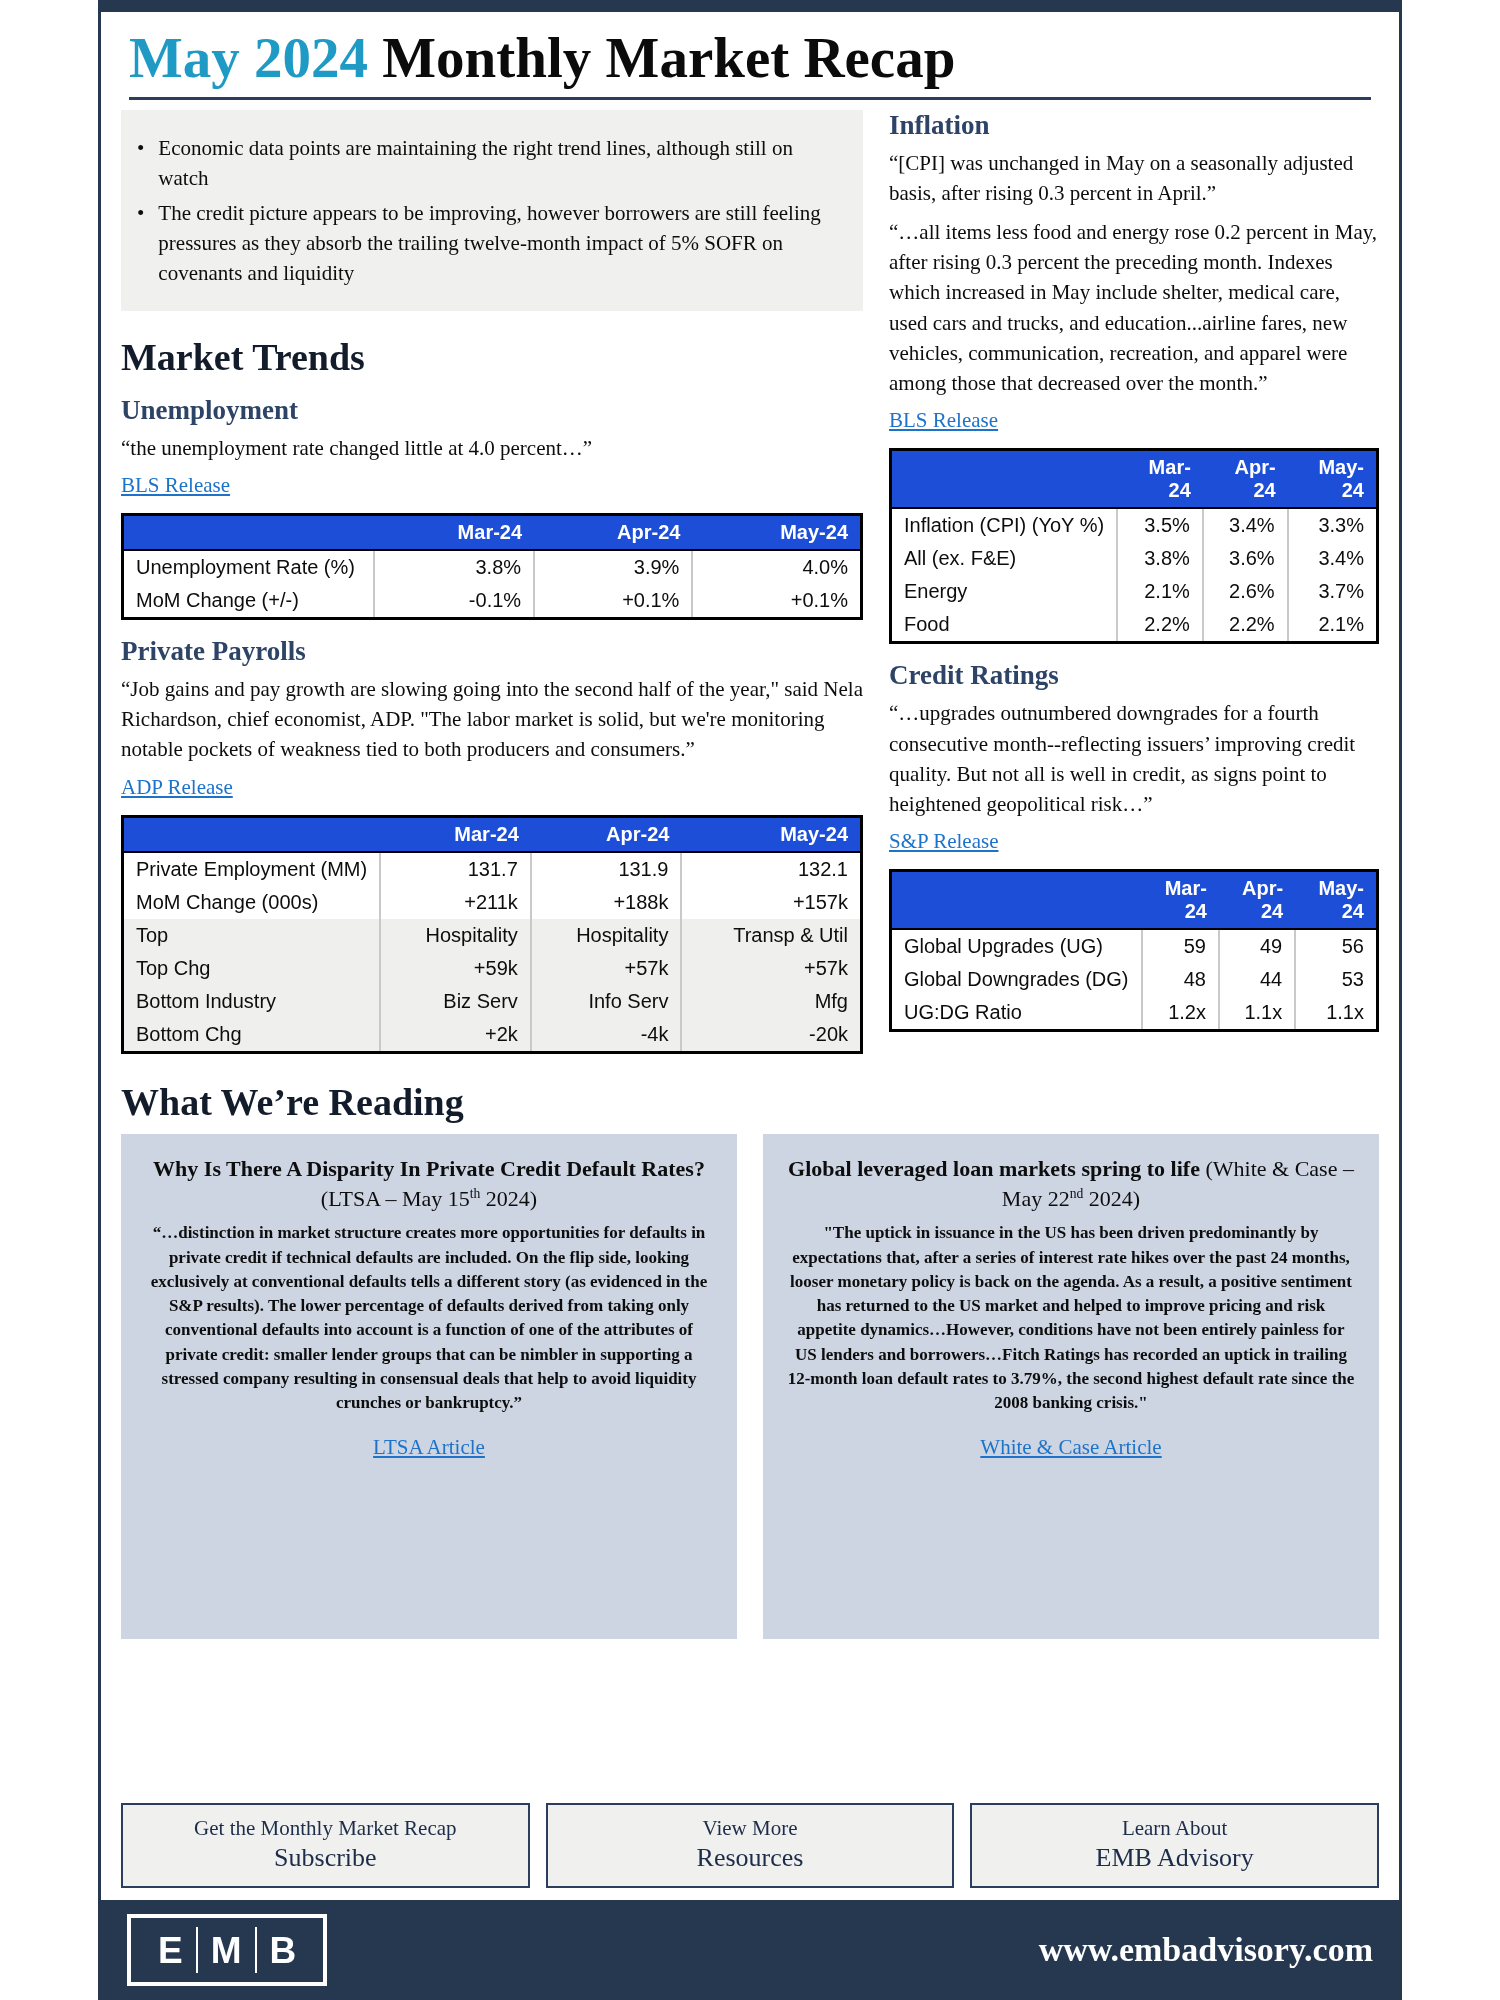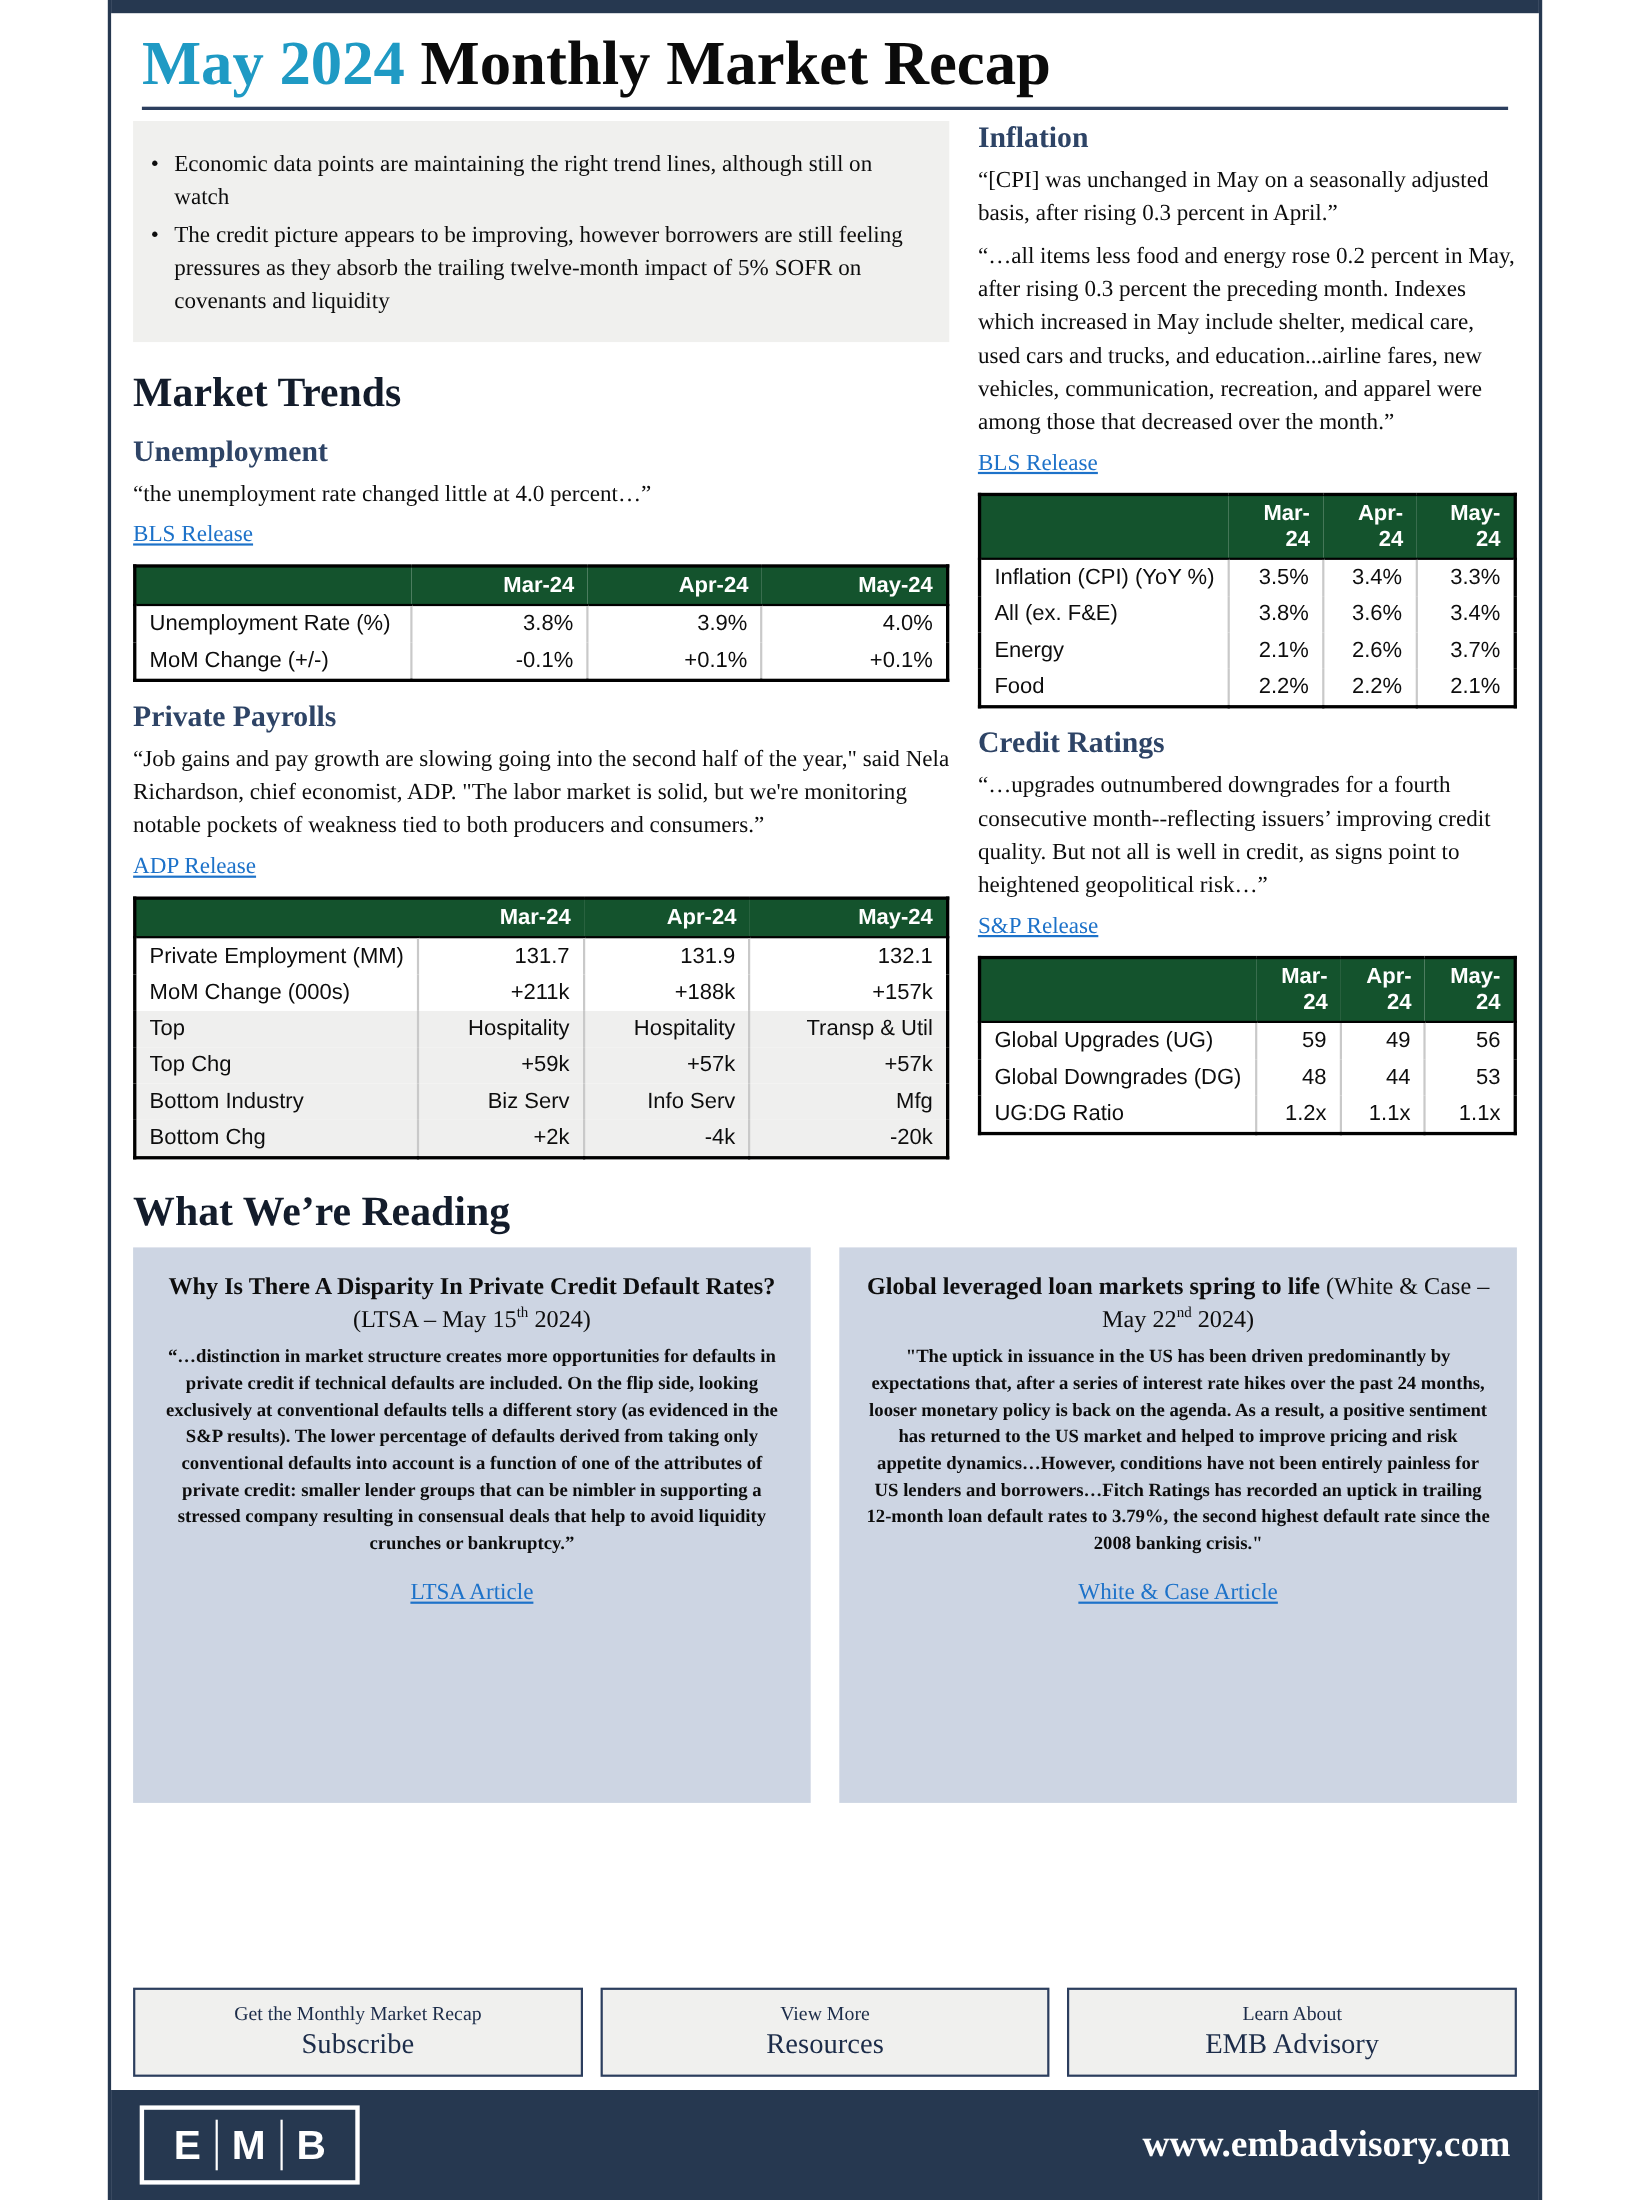--- a/index.html
+++ b/index.html
@@ -26,42 +26,42 @@
   .bullet-box .b { flex:0 0 auto; }
 
   h2 { font-size:38px; font-weight:bold; color:#131c2b; margin:24px 0 4px; }
   h3 { font-size:27px; font-weight:bold; color:#2e4466; margin:16px 0 7px; }
   .quote { font-size:21px; line-height:1.44; margin:4px 0 9px; }
   .link { display:inline-block; font-size:21px; color:#1d72c9; text-decoration:underline; margin:1px 0 11px; cursor:pointer; }
 
   
   .dtable { width:100%; border-collapse:collapse; font-family:"Liberation Sans", sans-serif;
             font-size:20px; border:3px solid #000; margin:4px 0 8px; background:#fff; }
-  .dtable th { background:#14532d; color:#fff; font-weight:bold; text-align:right;
+  .dtable th { background:#1d4ed8; color:#fff; font-weight:bold; text-align:right;
                padding:5px 12px; border-bottom:2px solid #000; }
   .dtable th.lbl { width:34%; }
   .dtable td { padding:5px 12px; text-align:right; border-left:2px solid #c9c9c9; white-space:nowrap; }
   .dtable td.lbl { text-align:left; border-left:none; }
   .dtable tr.shade td { background:#efefee; }
 
   
   .reading-head { margin:18px 20px 2px; }
   .cards { display:flex; gap:26px; padding:8px 20px 0; align-items:stretch; }
   .card { width:50%; background:#cdd5e3; padding:20px 24px 18px; min-height:505px;text-align:center; }
   .card-title { font-size:22px; line-height:1.38; margin-bottom:7px; }
   .card-title strong { font-weight:bold; }
   .card-body { font-size:17px; line-height:1.43;font-weight:bold; }
   sup { font-size:0.62em; }
   .card .link { margin-top:19px; margin-bottom:0; }
 
   
   .btn-row { position:absolute; left:20px; right:20px; bottom:112px; display:flex; gap:16px; }
   .fbtn { flex:1; background:#f0f0ee; border:2px solid #2c3e5e; text-align:center;
           padding:11px 0 13px; cursor:pointer; }
-  .fbtn .l1 { font-size:18px; color:#1c2c49; }
+  .fbtn .l1 { font-size:21px; color:#1c2c49; }
   .fbtn .l2 { font-size:26px; font-weight:normal; color:#1c2c49; margin-top:2px; }
 
   
   .footer { position:absolute; left:0; right:0; bottom:0; height:100px; background:#263850;
             display:flex; align-items:center; justify-content:space-between; padding:0 26px; }
   .logo { border:4px solid #fff; display:flex; align-items:center; padding:9px 14px; }
   .logo .letter { color:#fff; font-family:"Liberation Sans", sans-serif; font-weight:bold;
                   font-size:37px; line-height:1; padding:0 13px; }
   .logo .div { width:2px; height:46px; background:#ffffff; }
   .website { color:#fff; font-weight:bold; font-size:34px; }

